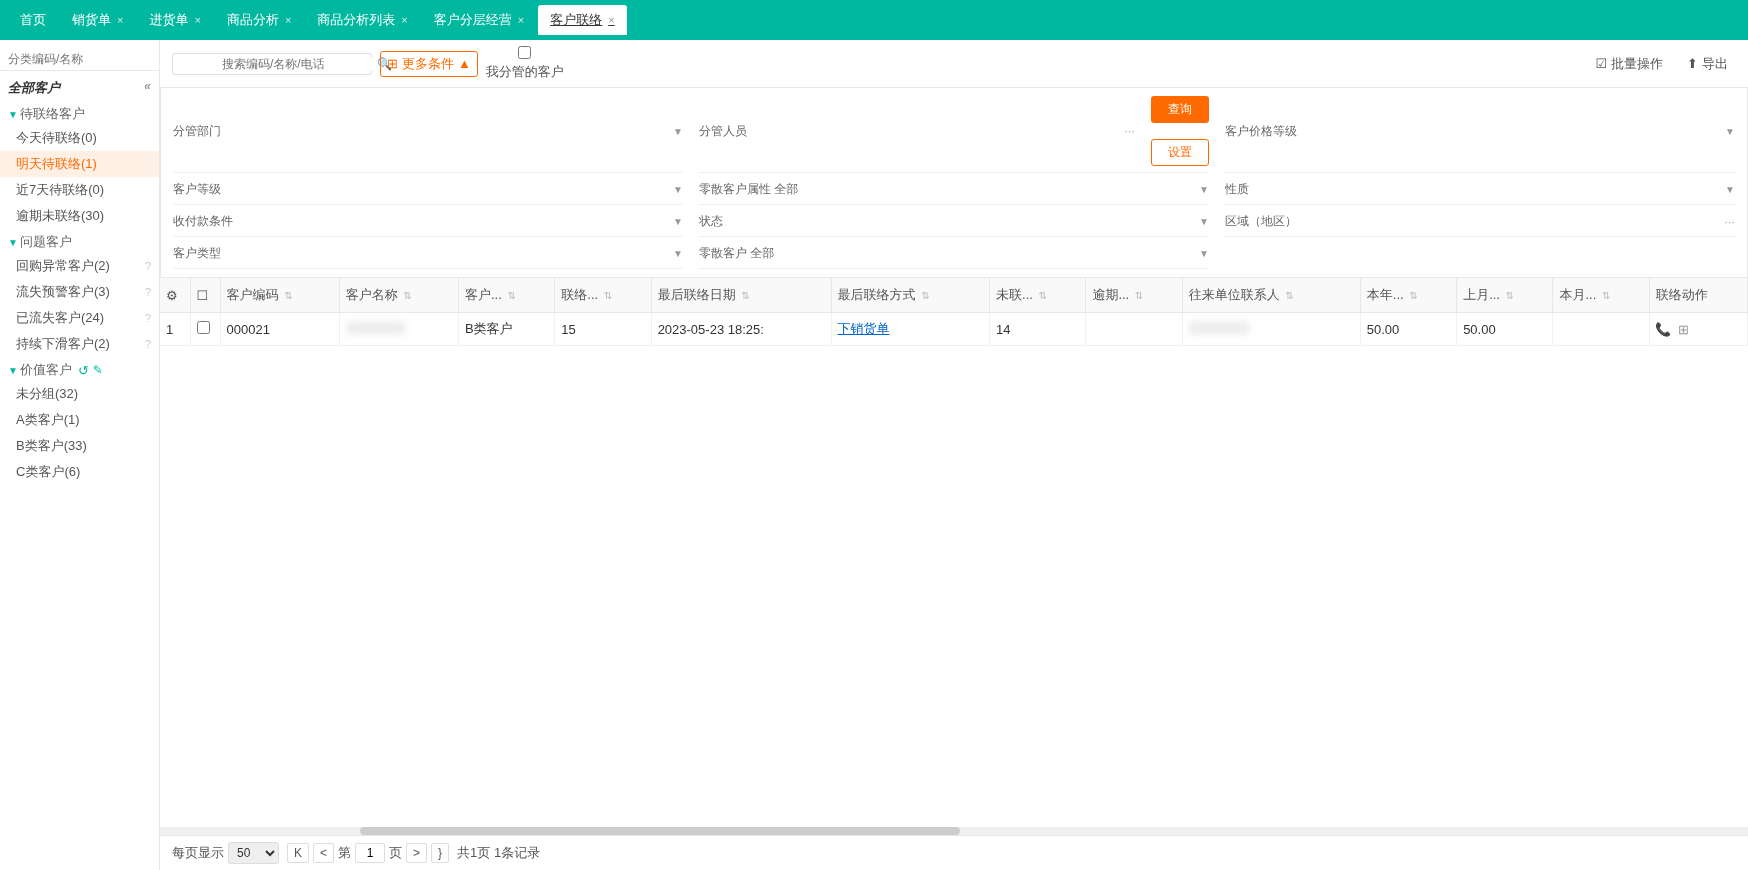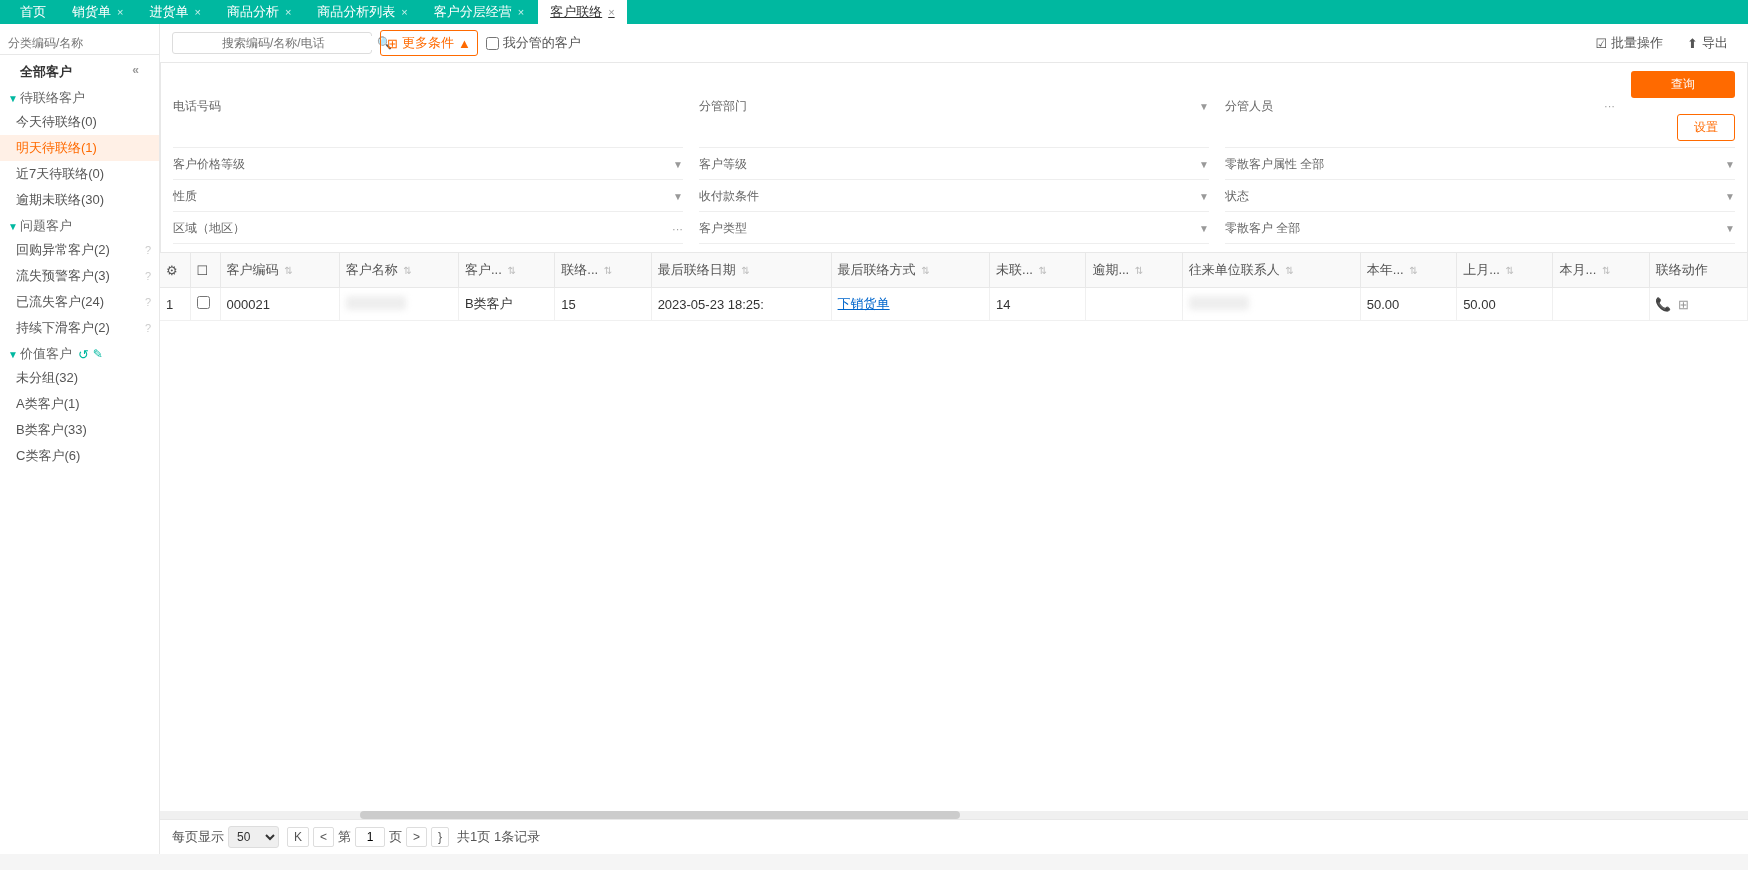--- a/index.html
+++ b/index.html
@@ -1,21 +1,21 @@
 <!DOCTYPE html>
 <html><head>
   <meta charset="utf-8">
   <style>
     * { box-sizing: border-box; margin: 0; padding: 0; font-family: 'Microsoft YaHei', Arial, sans-serif; font-size: 13px; }
     body { background: #f5f5f5; color: #333; }
 
     
     .top-nav {
       background: #00b8a0;
-      height: 24px;
+      height: 40px;
       display: flex;
       align-items: center;
       padding: 0 8px;
       gap: 2px;
     }
     .nav-item {
       color: #fff;
       padding: 6px 12px;
       cursor: pointer;
       border-radius: 3px 3px 0 0;
@@ -62,25 +62,26 @@
     }
     .sidebar-search input {
       border: none;
       outline: none;
       flex: 1;
       font-size: 12px;
       color: #999;
     }
     .sidebar-section-title {
       display: flex;
-      padding: 4px 20px;
+      padding: 4px 8px;
       font-weight: bold;
       font-size: 13px;
       color: #333;
       justify-content: space-between;
+      font-style: italic;
     }
     .collapse-icon { color: #999; cursor: pointer; font-size: 12px; }
     .sidebar-group-label {
       padding: 4px 8px 2px 8px;
       color: #666;
       font-size: 12px;
       display: flex;
       align-items: center;
       gap: 2px;
     }
@@ -135,20 +136,21 @@
       border: 1px solid #ff6a00;
       border-radius: 3px;
     }
     .my-customers-check {
       display: flex;
       align-items: center;
       gap: 4px;
       font-size: 12px;
       color: #555;
       cursor: pointer;
+      flex-direction: column;
     }
     .spacer { flex: 1; }
     .action-btn {
       display: flex;
       align-items: center;
       gap: 4px;
       font-size: 12px;
       color: #555;
       cursor: pointer;
       padding: 3px 8px;
@@ -216,21 +218,20 @@
       font-size: 12px;
     }
     .btn-set {
       background: #fff;
       color: #ff6a00;
       border: 1px solid #ff6a00;
       border-radius: 3px;
       padding: 4px 16px;
       cursor: pointer;
       font-size: 12px;
-      margin-left: 46px;
     }
 
     
     .table-container {
       flex: 1;
       overflow: auto;
       background: #fff;
     }
     table {
       width: 100%;
@@ -447,24 +448,20 @@
         <span>批量操作</span>
       </div>
       <div class="action-btn">
         <span>⬆</span>
         <span>导出</span>
       </div>
     </div>
 
     <div class="filter-panel">
 
-      <div class="filter-row">
-        <span class="filter-label">电话号码</span>
-        <input class="filter-input" type="text" style="">
-      </div>
       <div class="filter-row">
         <span class="filter-label">分管部门</span>
         <div class="filter-select">
           <span></span>
           <span class="caret">▼</span>
         </div>
       </div>
       <div class="filter-row">
         <span class="filter-label">分管人员</span>
         <div class="filter-select">

